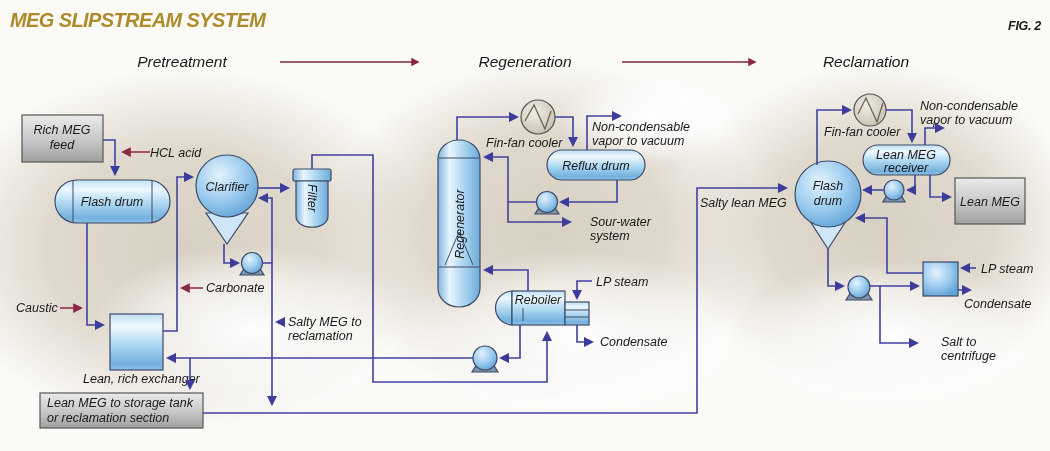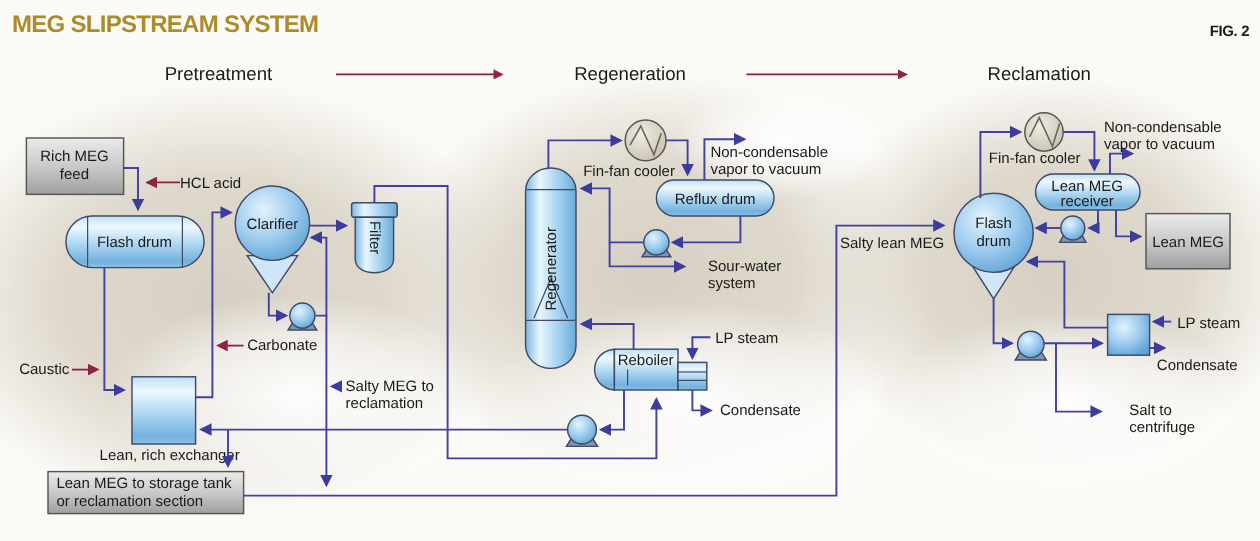--- a/index.html
+++ b/index.html
@@ -1,16 +1,16 @@
 <!DOCTYPE html>
 <html><head>
 <meta charset="utf-8">
 <style>
   html,body{margin:0;padding:0;background:#ffffff;}
-  .stage{width:1050px;height:451px;position:relative;font-family:"Liberation Sans",sans-serif;}
+  .stage{width:1050px;height:451px;position:relative;font-family:"Liberation Sans",sans-serif;font-style:italic;}
   svg text{font-family:"Liberation Sans","DejaVu Sans",sans-serif;fill:#1a1a1a;}
   .lbl{font-size:12.5px;}
   .hdr{font-size:15.5px;}
   .ttl{font-size:20px;font-weight:bold;letter-spacing:-0.6px;fill:#ac8b2b;}
   .fig{font-size:12.5px;font-weight:bold;letter-spacing:-0.3px;}
   .flow{stroke:#4141a0;stroke-width:1.6;fill:none;}
   .chem{stroke:#8c2444;stroke-width:1.5;fill:none;}
   .sect{stroke:#7d2540;stroke-width:1.3;fill:none;}
   .eq{stroke:#3f4a66;stroke-width:1.2;}
   .eqthin{stroke:#3f4a66;stroke-width:1;fill:none;}

